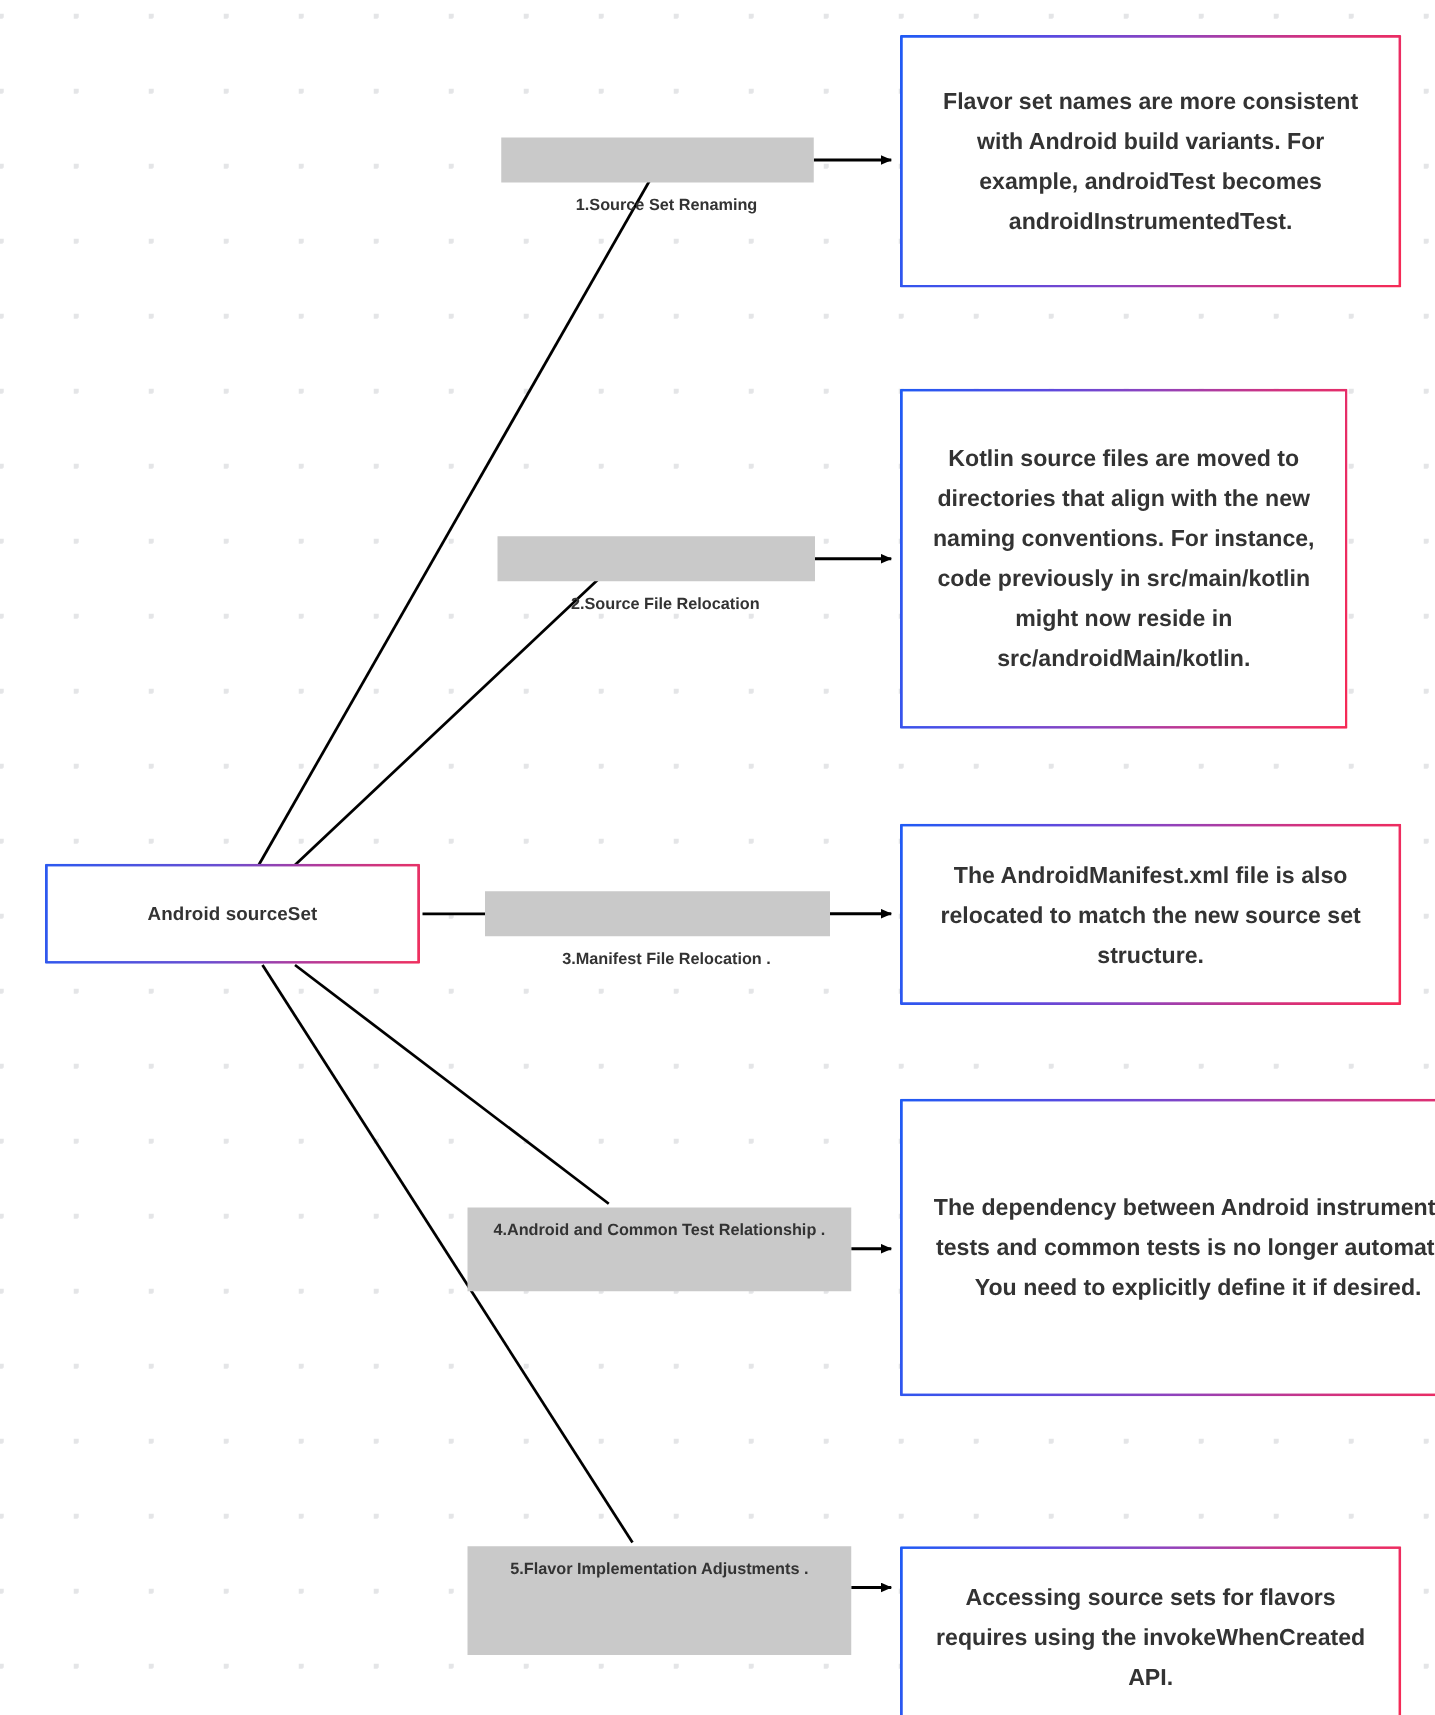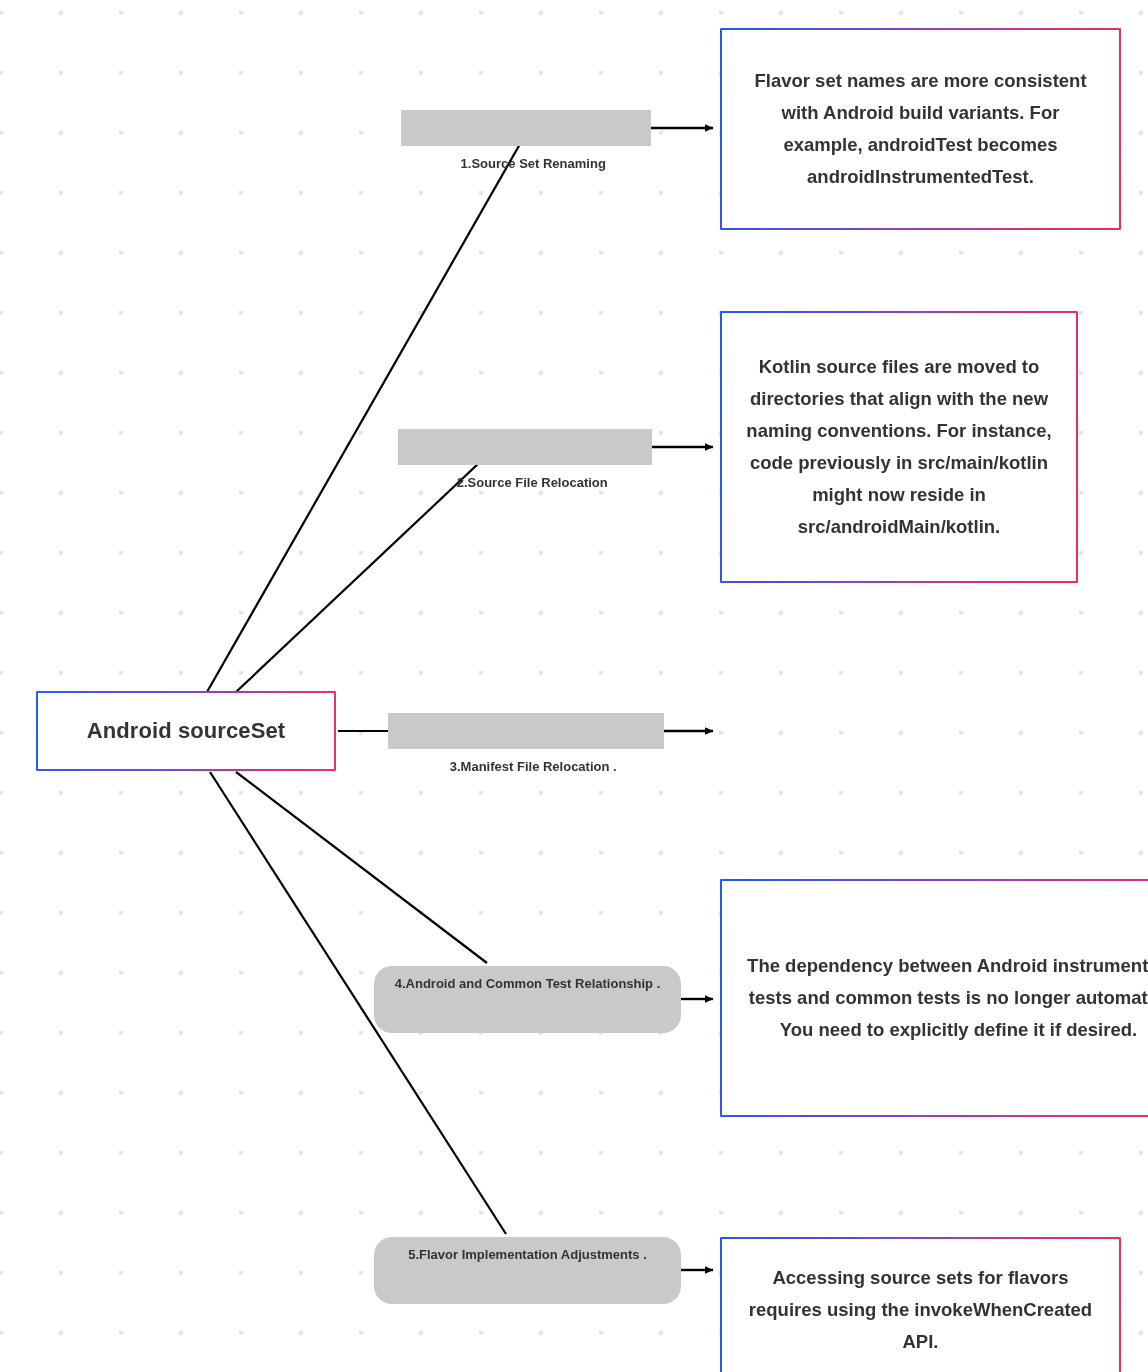--- a/index.html
+++ b/index.html
@@ -41,21 +41,21 @@
     justify-content: center;
     background: #ffffff;
     border-radius: 1px;
     padding: 2px;
     background-image: linear-gradient(#ffffff, #ffffff),
                       linear-gradient(100deg, #2b59f0 0%, #6a4ed1 45%, #b13a9b 70%, #f0305e 100%);
     background-origin: border-box;
     background-clip: content-box, border-box;
   }
   .root-node .root-label {
-    font-size: 22px;
+    font-size: 15px;
     font-weight: bold;
     color: #333333;
     letter-spacing: 0.1px;
     text-align: center;
   }
 
   
   .branch-label {
     position: absolute;
     background: #c9c9c9;
@@ -64,21 +64,20 @@
     font-weight: bold;
     line-height: 36px;
     text-align: center;
     white-space: pre;
     box-sizing: border-box;
     padding: 0 6px;
   }
   .branch-label.two-line {
     line-height: 33px;
     white-space: normal;
-    border-radius: 18px;
   }
 
   
   .detail-box {
     position: absolute;
     box-sizing: border-box;
     display: flex;
     align-items: center;
     justify-content: center;
     padding: 2px;
@@ -135,32 +134,35 @@
   </div>
 
   <div class="branch-label" style="left:388px; top:713px; width:276px; height:36px;">
     <span>3.Manifest File Relocation .</span>
   </div>
 
   <div class="branch-label two-line" style="left:374px; top:966px; width:307px; height:67px; padding-top:1px;">
     <span>4.Android and Common Test Relationship .</span>
   </div>
 
-  <div class="branch-label two-line" style="left:374px; top:1237px; width:307px; height:67px; padding-top:1px;">
+  <div class="branch-label two-line" style="left:374px; top:1237px; width:307px; height:87px; padding-top:1px;">
     <span>5.Flavor Implementation Adjustments .</span>
   </div>
 
   <div class="detail-box" style="left:720px; top:28px; width:401px; height:202px;">
     <div class="detail-text">Flavor set names are more consistent with Android build variants. For example, androidTest becomes androidInstrumentedTest.</div>
   </div>
 
   <div class="detail-box" style="left:720px; top:311px; width:358px; height:272px;">
     <div class="detail-text">Kotlin source files are moved to directories that align with the new naming conventions. For instance, code previously in src/main/kotlin might now reside in src/androidMain/kotlin.</div>
   </div>
 
+  <div class="detail-box" style="left:720px; top:659px; width:401px; height:145px;">
+    <div class="detail-text">The AndroidManifest.xml file is also relocated to match the new source set structure.</div>
+  </div>
 
   <div class="detail-box" style="left:720px; top:879px; width:477px; height:238px;">
     <div class="detail-text">The dependency between Android instrumented tests and common tests is no longer automatic. You need to explicitly define it if desired.</div>
   </div>
 
   <div class="detail-box" style="left:720px; top:1237px; width:401px; height:145px;">
     <div class="detail-text">Accessing source sets for flavors requires using the invokeWhenCreated API.</div>
   </div>
 
 </div>

